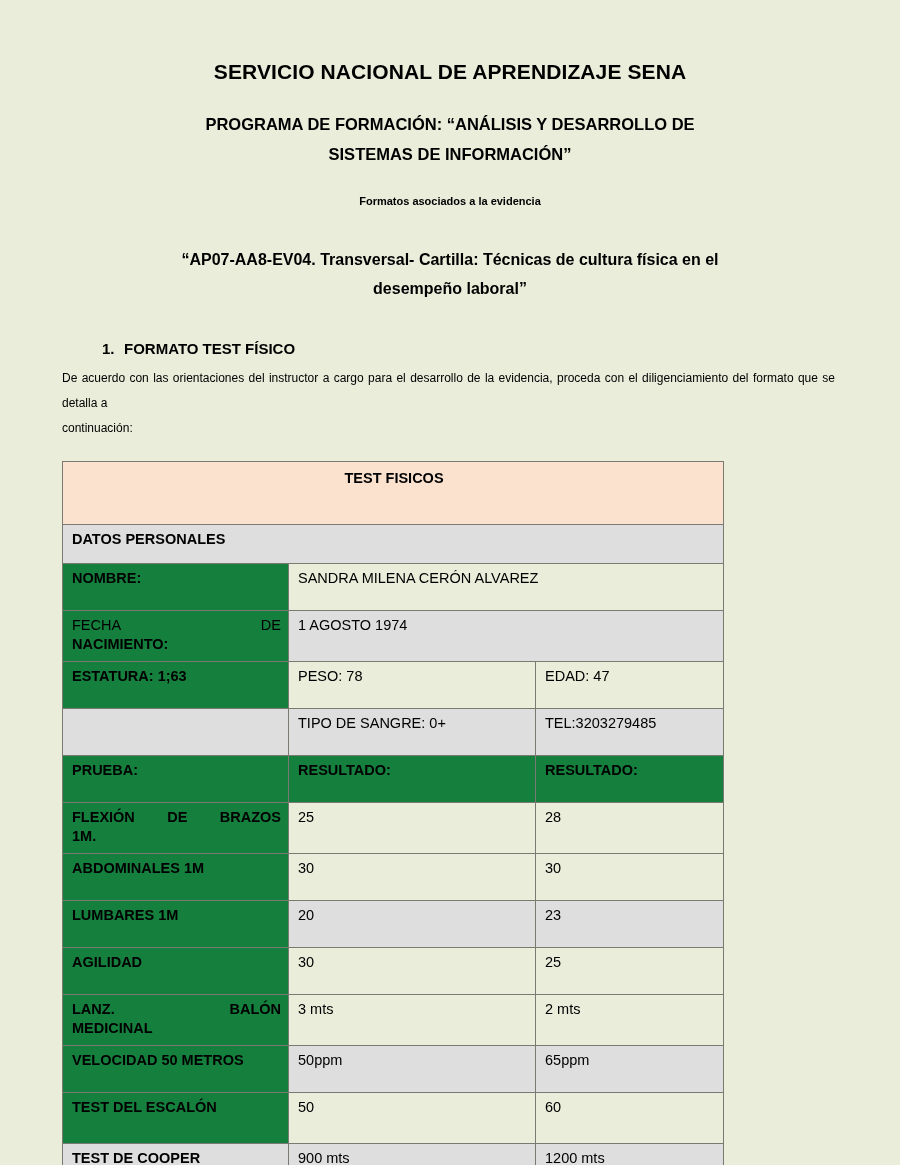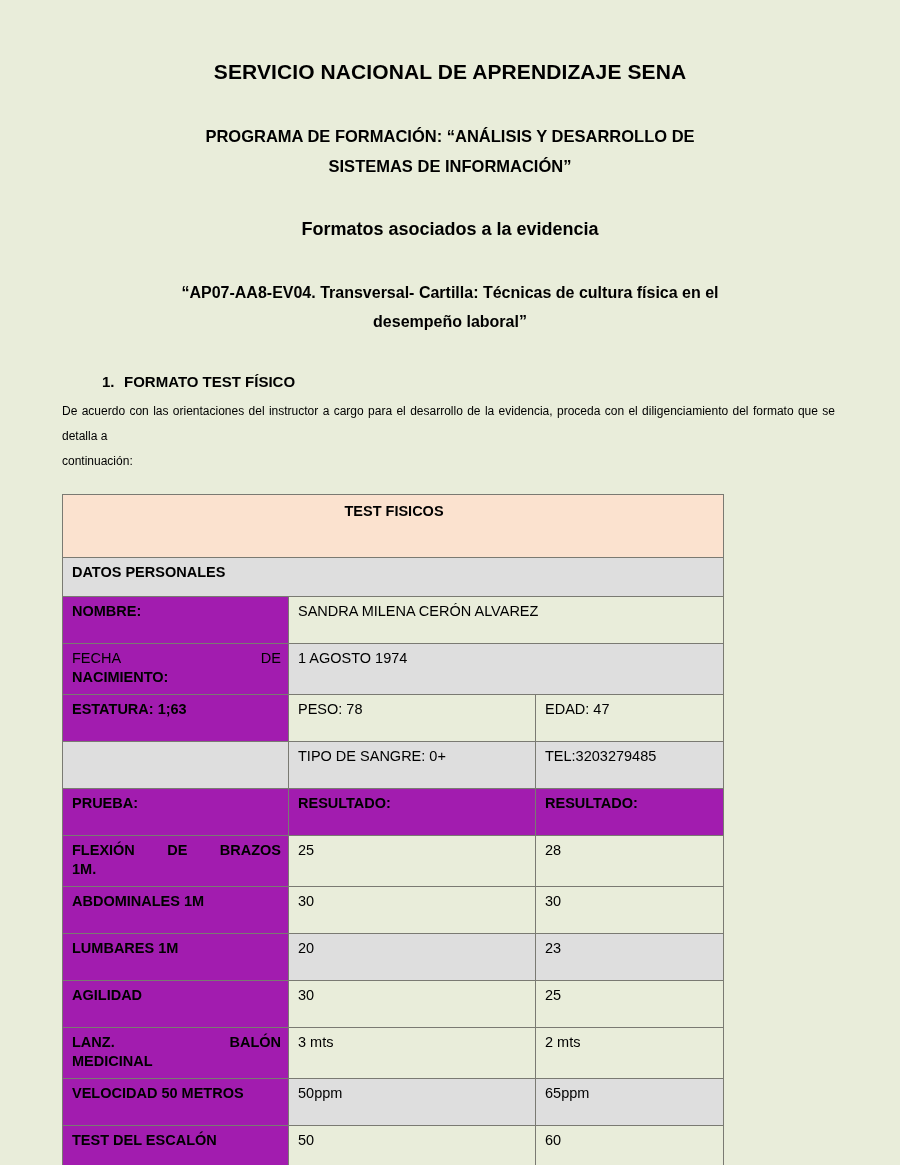--- a/index.html
+++ b/index.html
@@ -29,27 +29,27 @@
     text-align: center;
     margin: 0;
     padding-top: 60px;
     letter-spacing: 0.1px;
   }
   .program-title {
     font-size: 16.5px;
     font-weight: bold;
     text-align: center;
     line-height: 30px;
-    margin: 12px;
+    margin: 0;
     padding-top: 25px;
     padding-left: 55px;
     padding-right: 55px;
   }
   .subtitle {
-    font-size: 18px;
+    font-size: 11px;
     font-weight: bold;
     text-align: center;
     margin: 0;
     padding-top: 26px;
   }
   .evidence-title {
     font-size: 16px;
     font-weight: bold;
     text-align: center;
     line-height: 29px;
@@ -119,21 +119,21 @@
     height: 50px;
     font-size: 15px;
     padding-top: 7px !important;
   }
   .cell-section {
     background: #dedede;
     font-weight: bold;
     height: 28px;
   }
   .cell-label {
-    background: #a21caf;
+    background: #15803d;
     font-weight: bold;
   }
   .cell-label-justify {
     background: #dedede;
     font-weight: normal;
     text-align: justify;
     text-align-last: justify;
   }
   .cell-label-bottom {
     background: #dedede;

